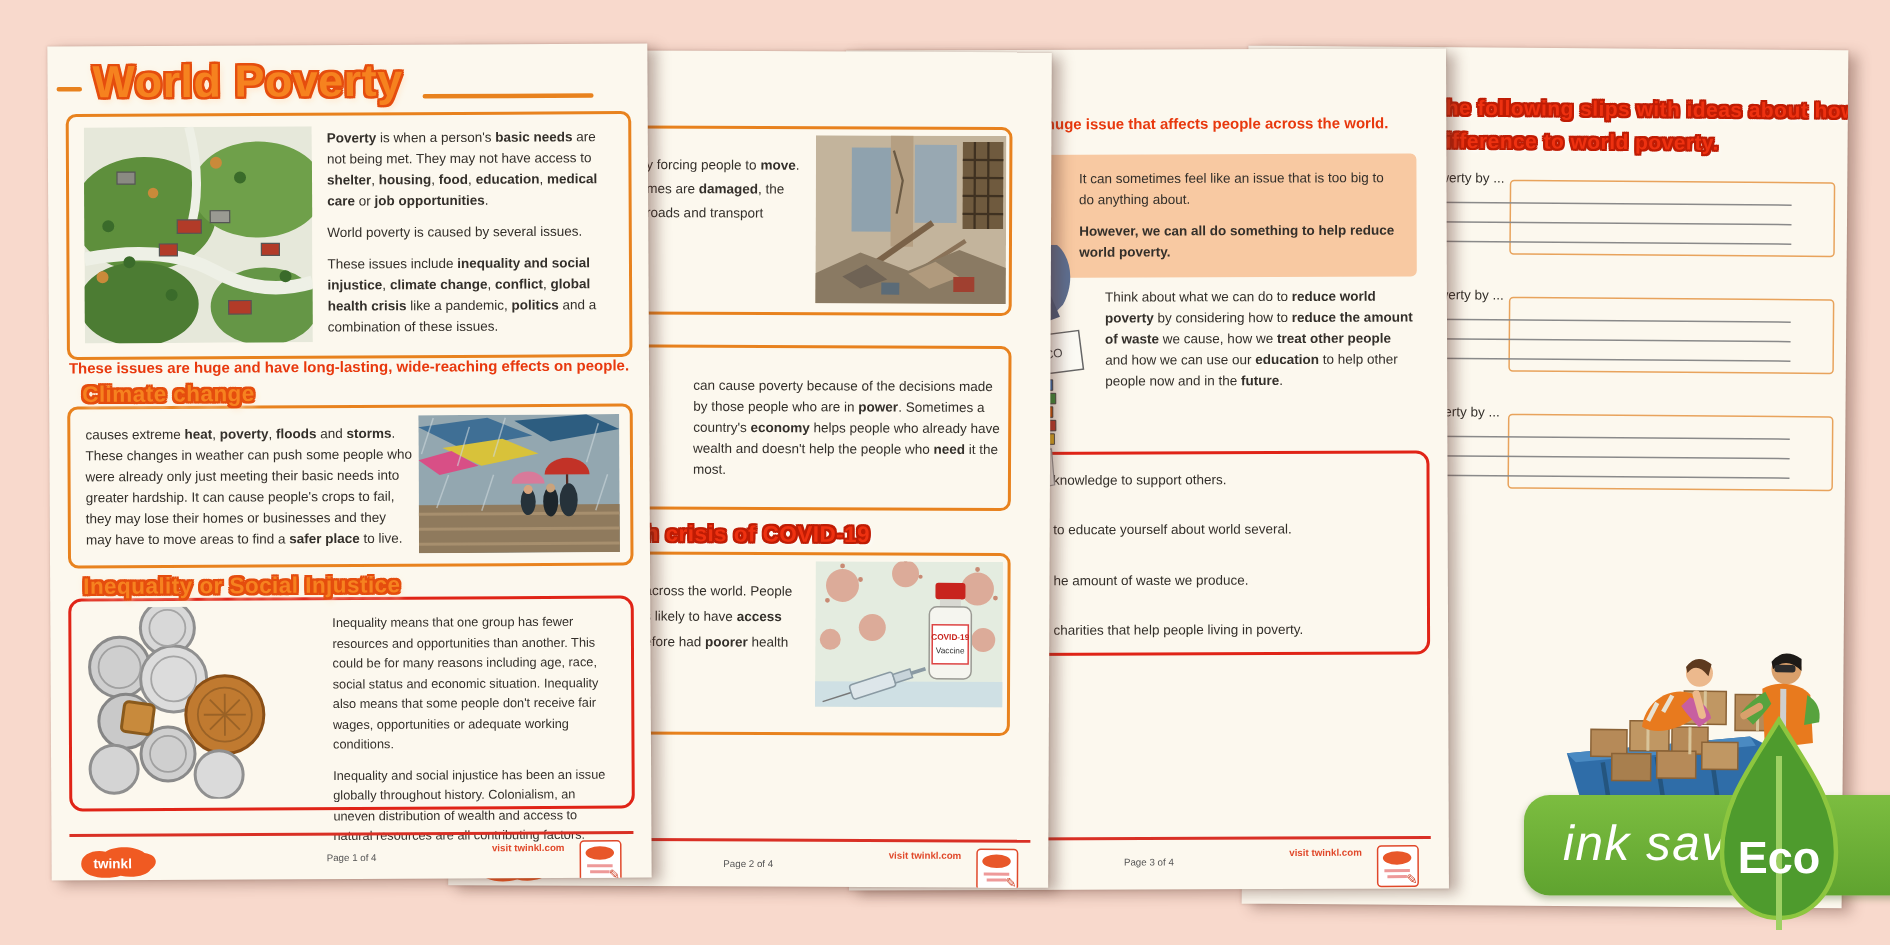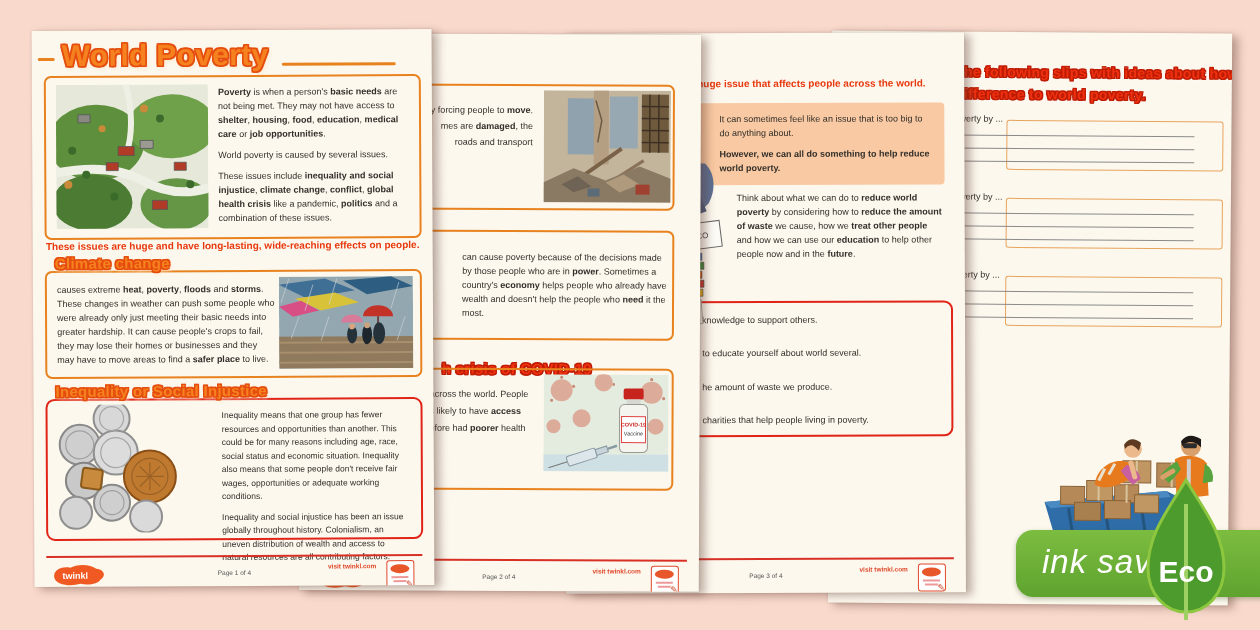--- a/index.html
+++ b/index.html
@@ -58,26 +58,26 @@
   .tw-logo{position:absolute;left:4px;top:6px;width:58px;height:22px;}
   .corner-badge{position:absolute;right:8px;top:4px;width:26px;height:26px;border:1px solid #e0482a;
                 border-radius:3px;background:#fff;}
   .corner-badge .blob{position:absolute;left:3px;top:3px;width:19px;height:9px;background:#e8572a;border-radius:50%;}
   .corner-badge .l1{position:absolute;left:4px;top:15px;width:17px;height:2px;background:#e99;}
   .corner-badge .l2{position:absolute;left:6px;top:19px;width:13px;height:2px;background:#e99;}
   .corner-badge .pencil{position:absolute;right:0px;bottom:-2px;font-size:9px;color:#d0452a;}
 
   
   .p2-box1{left:18px;top:50px;width:352px;height:122px;}
-  .p2-lines1{position:absolute;left:110px;top:16px;font-size:9px;line-height:16px;text-align:right;}
+  .p2-lines1{position:absolute;left:110px;top:16px;font-size:9px;line-height:16px;}
   .p2-ruin{position:absolute;left:223px;top:4px;width:127px;height:112px;}
   .p2-box2{left:58px;top:196px;width:312px;height:106px;}
   .p2-market{position:absolute;left:66px;top:202px;width:30px;height:96px;z-index:2;}
   .p2-poltext{position:absolute;left:102px;top:18px;width:206px;}
-  .p2-covid-h{position:absolute;left:130px;top:314px;font-size:15px;margin:12px;white-space:nowrap;}
+  .p2-covid-h{position:absolute;left:130px;top:314px;font-size:15px;margin:0;white-space:nowrap;}
   .p2-box3{left:66px;top:334px;width:304px;height:118px;}
   .p2-lines3{position:absolute;left:62px;top:16px;font-size:9px;line-height:17px;}
   .p2-vax{position:absolute;left:176px;top:4px;width:125px;height:97px;}
 
   
   .p3-topline{position:absolute;left:133px;top:45px;font-size:10px;font-weight:bold;color:#e8380d;white-space:nowrap;}
   .p3-callout{position:absolute;left:72px;top:70px;width:308px;height:82px;background:#f8c9a2;border-radius:4px;}
   .p3-callout .inner{position:absolute;left:83px;top:9px;width:212px;}
   .p3-protester{position:absolute;left:106px;top:130px;width:56px;height:178px;z-index:2;}
   .p3-think{position:absolute;left:172px;top:158px;width:208px;}

